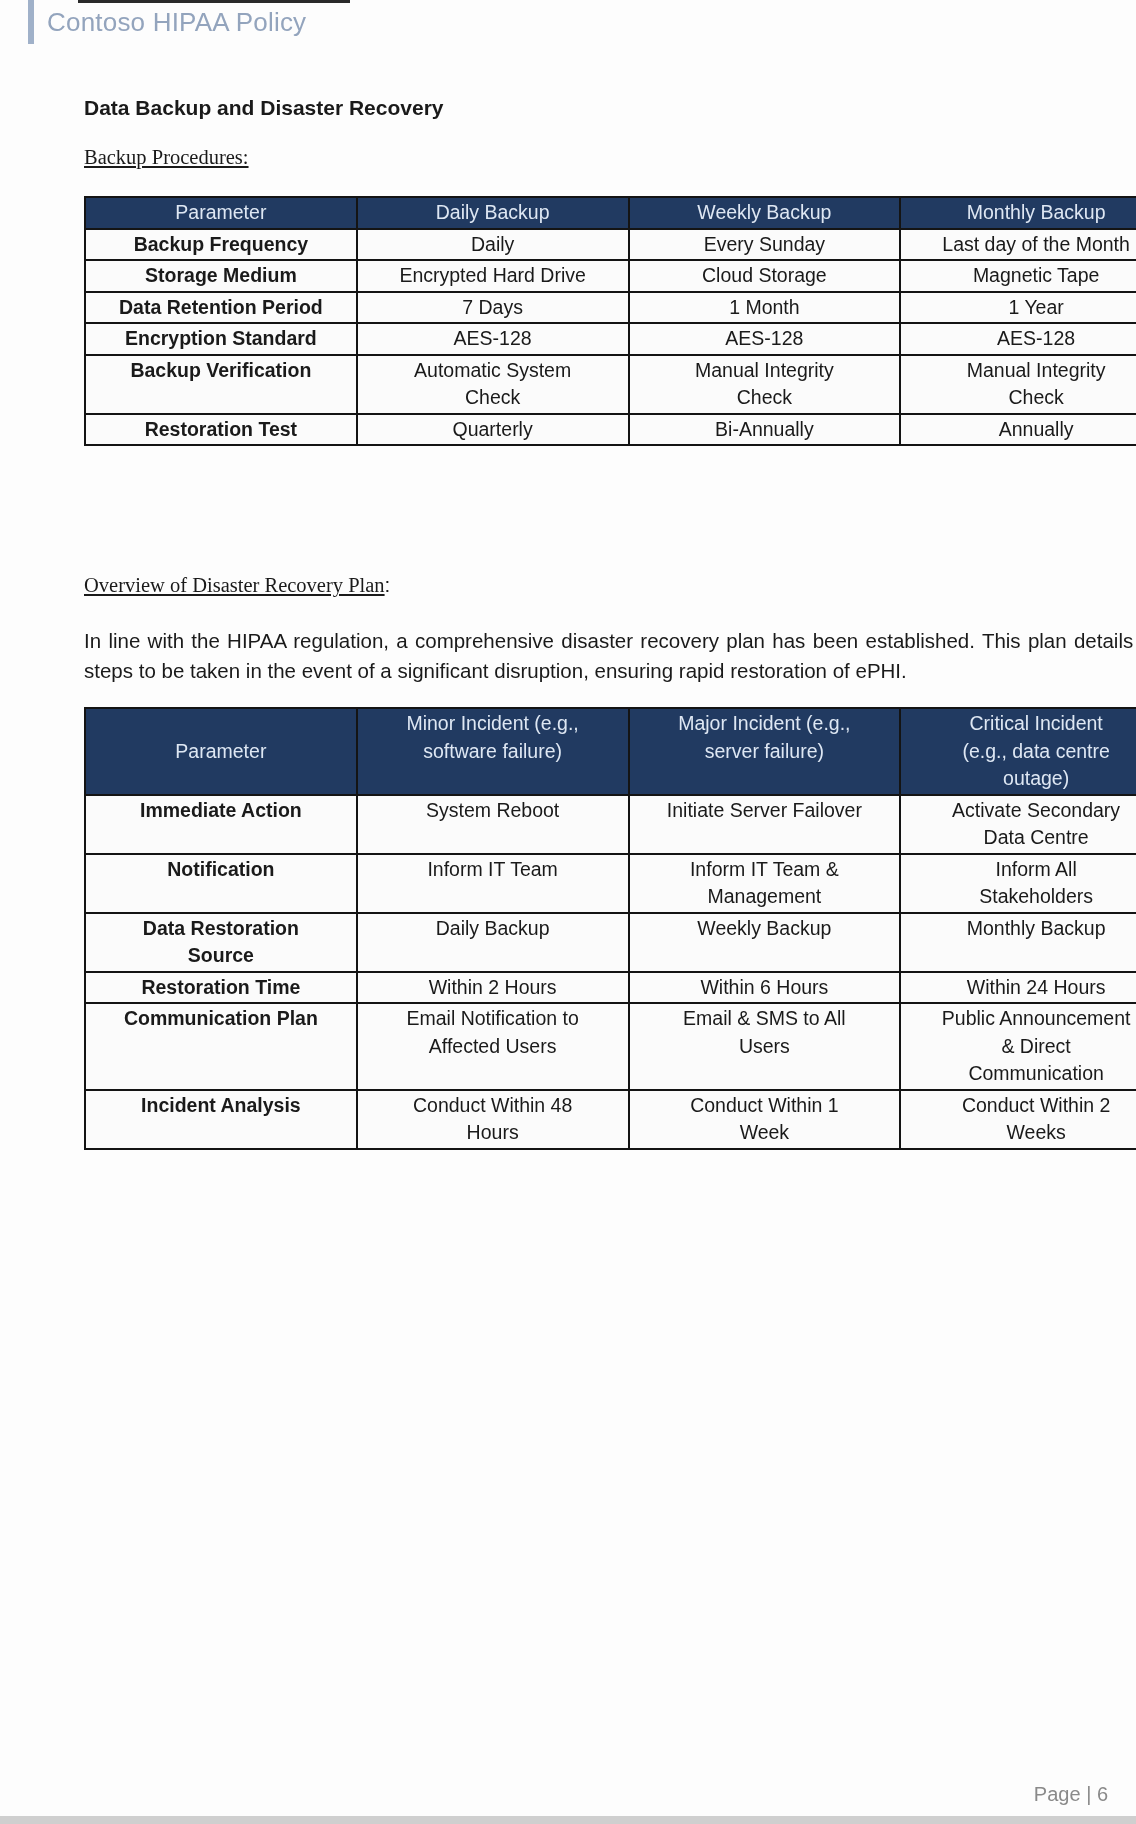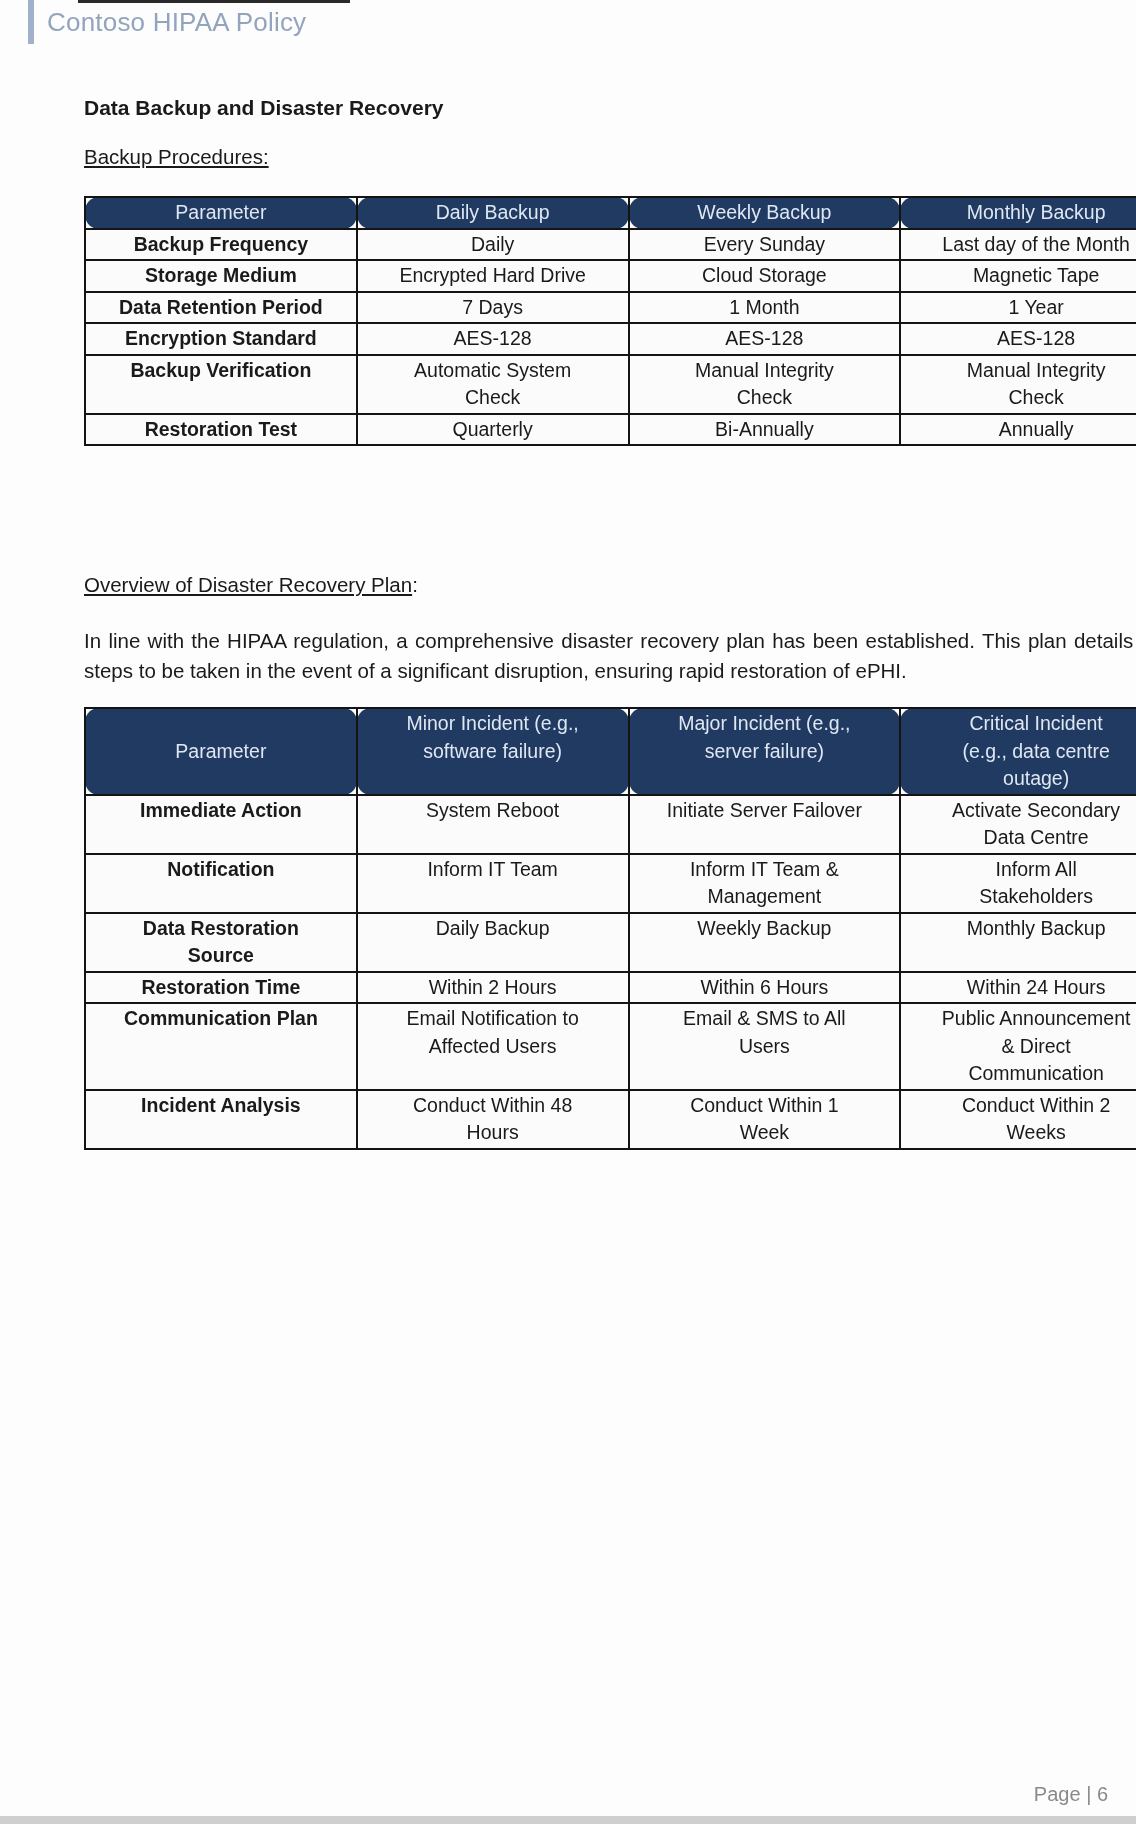--- a/index.html
+++ b/index.html
@@ -28,21 +28,21 @@
   }
   .content {
     position:absolute; left:36px; top:96px; width:1089px;margin-left:48px;
   }
   .heading {
     font-size:21px; font-weight:bold; margin:0 0 25px 0;
   }
   .subheading {
     font-size:20.5px; font-weight:normal; margin:0 0 27px 0;
   }
-  .subheading .u { text-decoration:underline; }
+  .subheading .u { text-decoration:underline;font-family:Liberation Serif, serif; }
   .para {
     font-size:20.5px; line-height:30px; text-align:justify;
     margin:0 0 17px 0; width:1085px;
   }
   table {
     border-collapse:collapse; width:1089px; table-layout:fixed;
     background:#fbfbfb;
   }
   th, td {
     border:2px solid #141414;
@@ -50,21 +50,20 @@
     vertical-align:top;
     padding:1px 5px;
     font-size:19.5px;
     line-height:27.5px;
     white-space:pre-line;
   }
   thead th {
     background:#213A61;
     color:#DEE7F3;
     font-weight:normal;
-    border-radius:14px;
   }
   thead th:first-child { vertical-align:middle; }
   tbody td:first-child { font-weight:bold; }
   .backup-table { margin-bottom:127px; }
   .gap-sub { margin-bottom:29px; }
   .para3 { margin-bottom:21px; }
   .footer {
     position:absolute; right:28px; bottom:18px;
     font-size:20px; color:#8a8a8a;
   }

